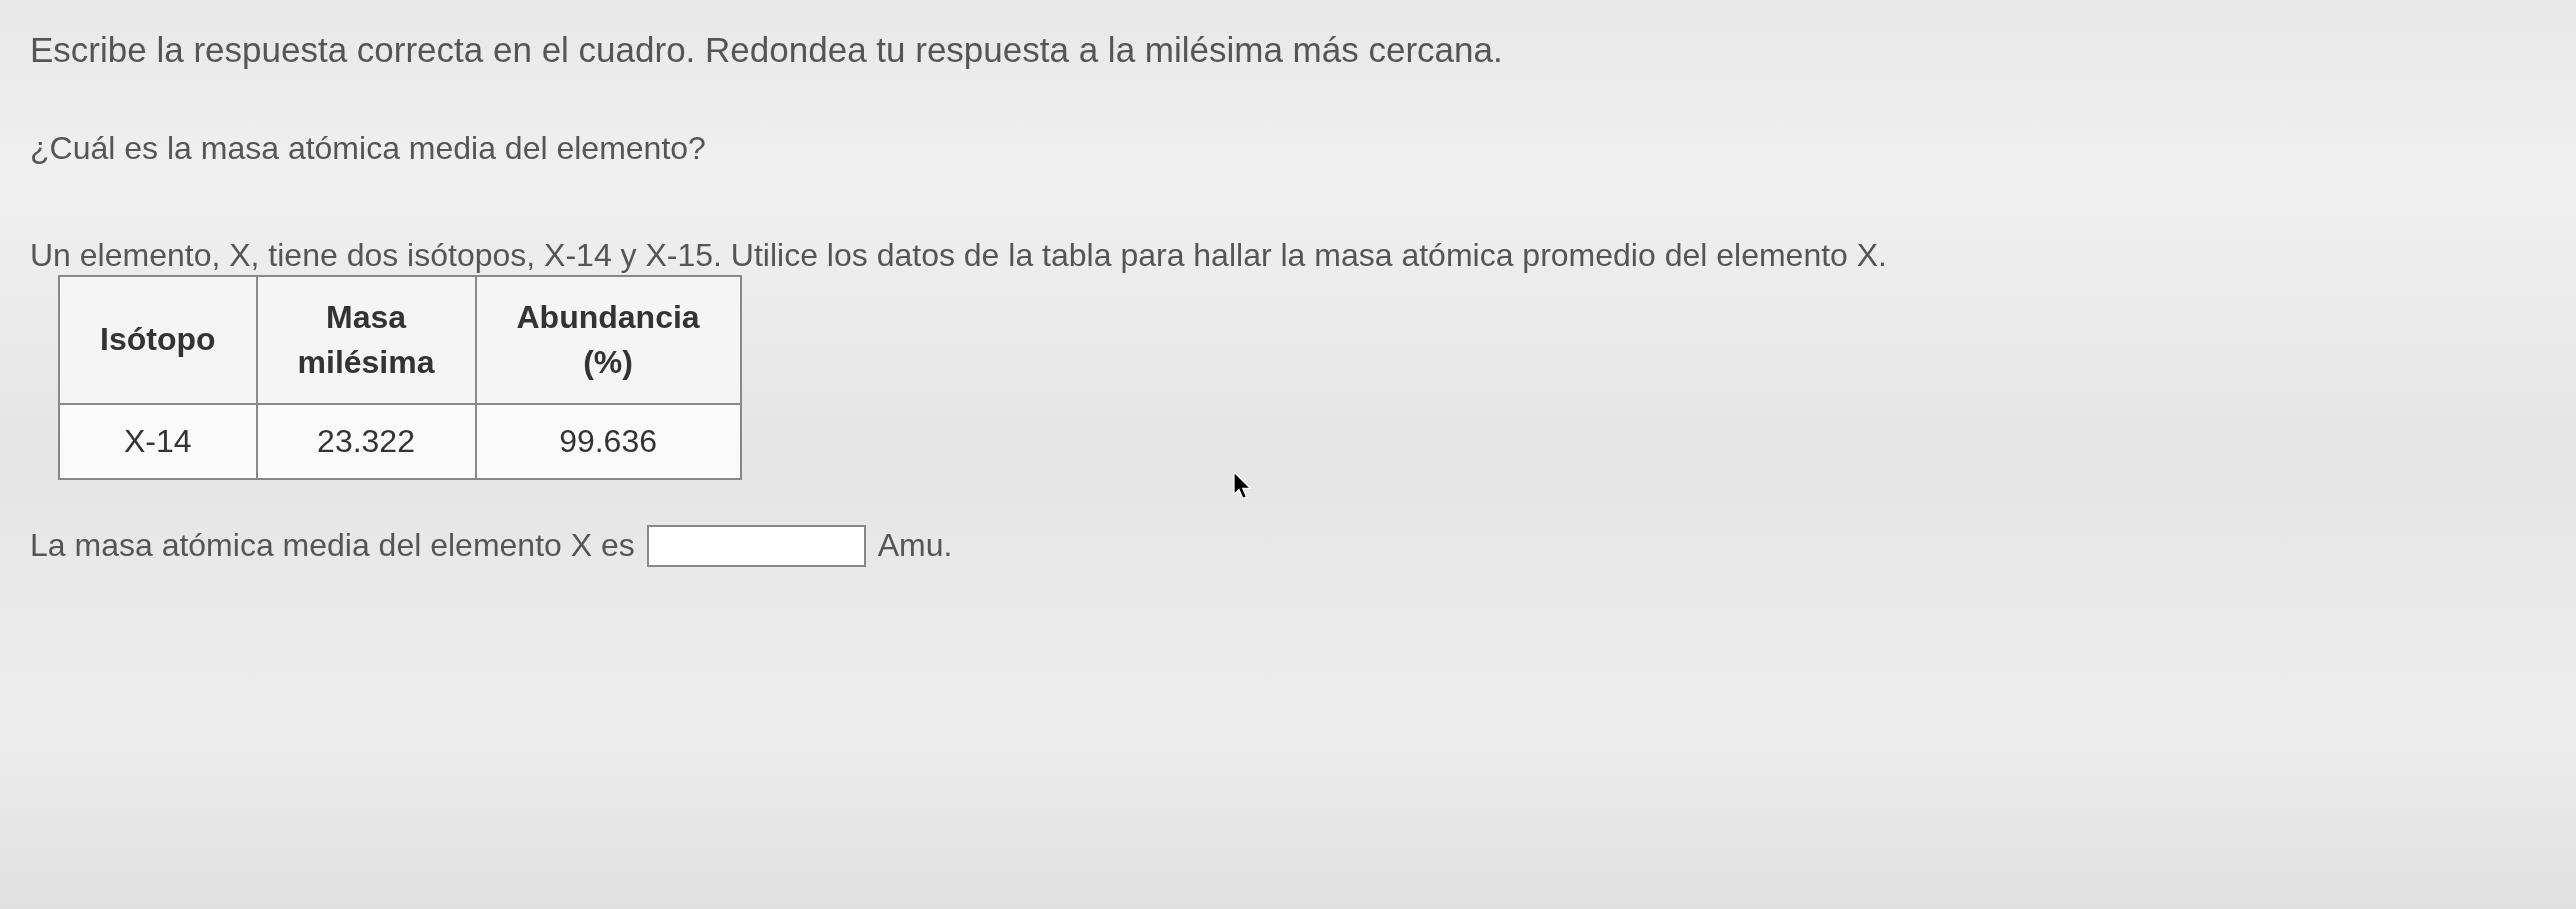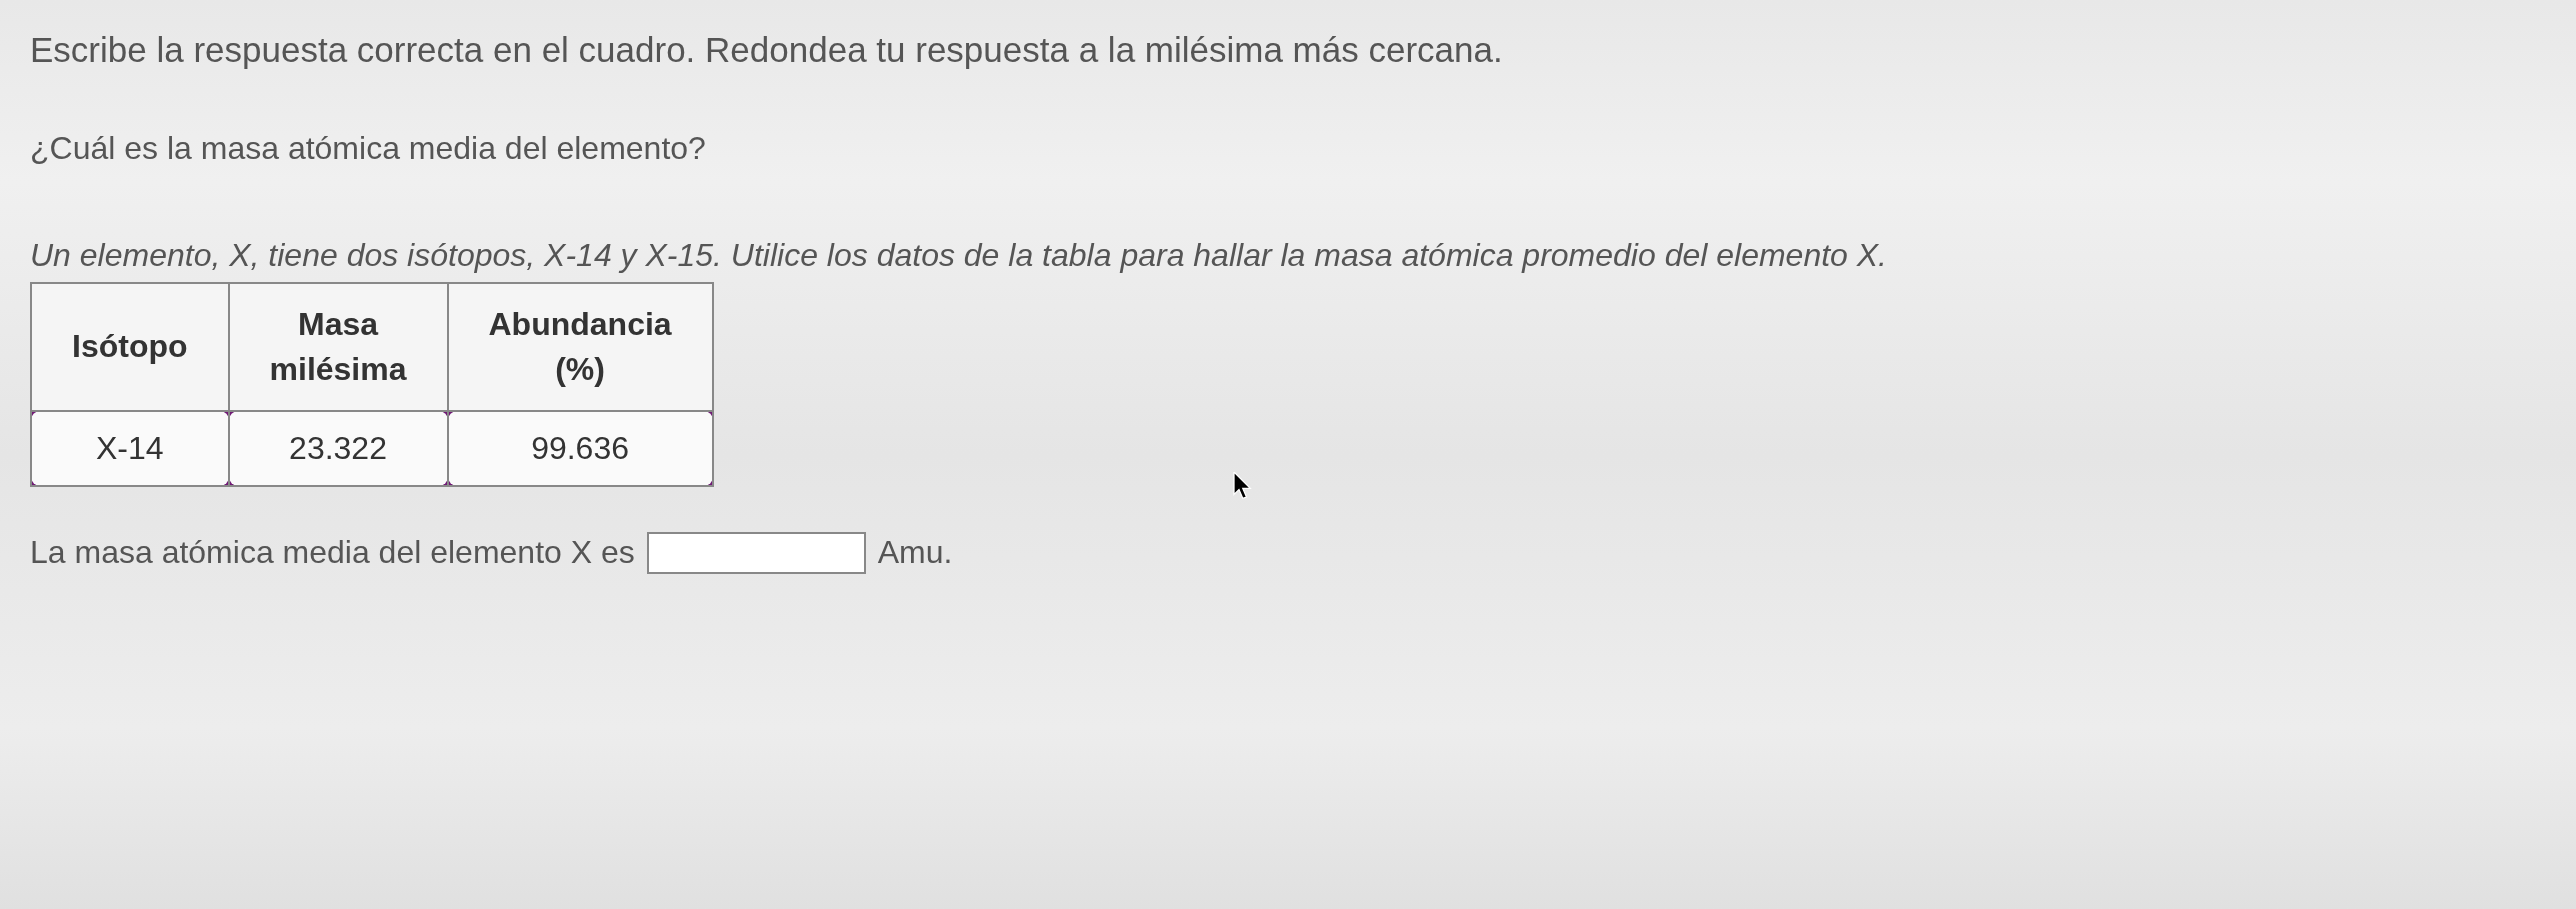--- a/index.html
+++ b/index.html
@@ -25,43 +25,42 @@
     .question {
       font-size: 32px;
       color: #555;
       margin-bottom: 70px;
       font-weight: 400;
       margin-top: 32px;
     }
     .problem-text {
       font-size: 32px;
       color: #555;
-      margin-bottom: 8px;
+      margin-bottom: 1px;
       font-weight: 400;
-      font-style: italic;
     }
     table {
       border-collapse: collapse;
       background: #701a75;
       margin-bottom: 45px;
+      margin-left: 28px;
     }
     th, td {
       border: 2px solid #888;
       padding: 18px 40px;
       font-size: 32px;
       text-align: center;
       color: #333;
     }
     th {
       font-weight: bold;
       background: #f5f5f5;
     }
     td {
       background: #fafafa;
-      border-radius: 9px;
     }
     .header-two-line {
       line-height: 1.4;
       text-align: center;
     }
     .answer-line {
       font-size: 32px;
       color: #555;
       display: flex;
       align-items: center;

